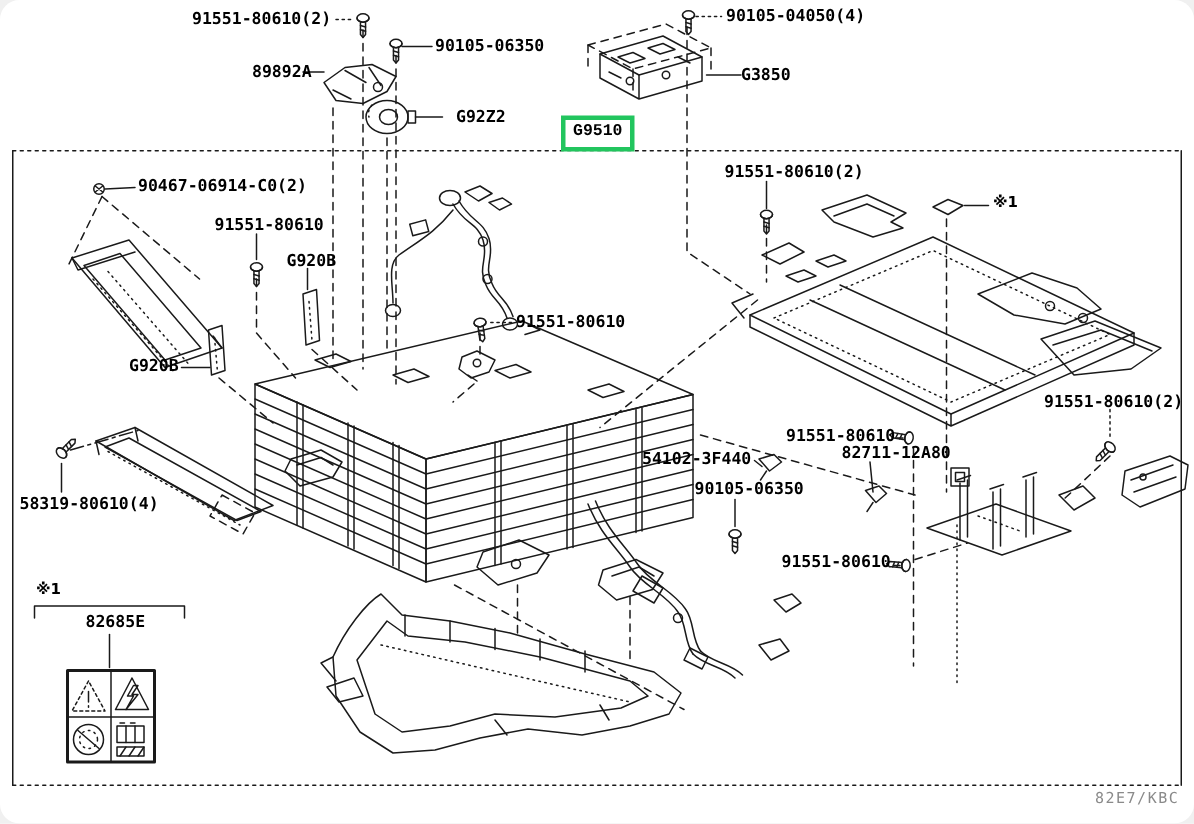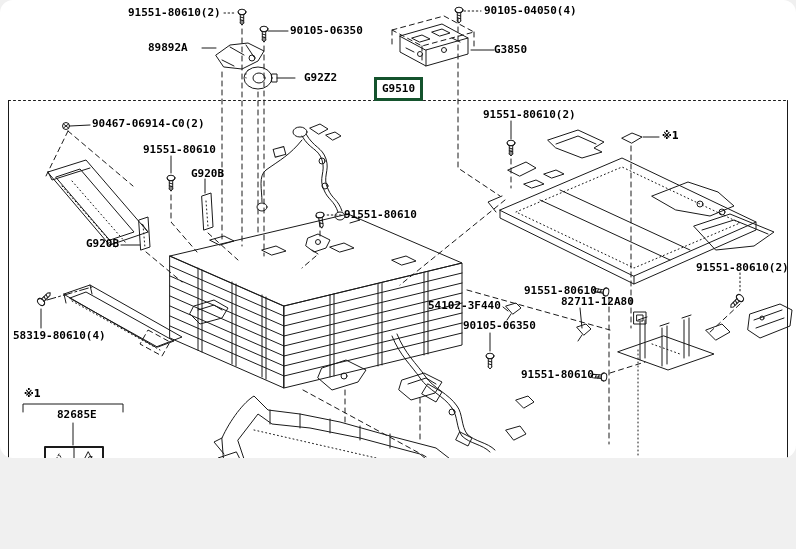--- a/index.html
+++ b/index.html
@@ -1,35 +1,35 @@
 <!DOCTYPE html>
 <html><head>
 <meta charset="utf-8">
 <style>
   html,body{margin:0;padding:0;background:#f0f0f0;}
   #stage{
-    position:relative;width:796px;height:458px;background:#ffffff;
+    position:relative;width:796px;height:549px;background:#ffffff;
     font-family:"DejaVu Sans Mono",monospace;overflow:hidden;border-radius:13px;
   }
   svg{position:absolute;left:0;top:0;}
   svg *{stroke:#1a1a1a;fill:none;stroke-width:1;stroke-linecap:round;stroke-linejoin:round;}
   .dash{stroke-dasharray:5 4;}
   .dot{stroke-dasharray:1.5 2.6;}
   .fdot{stroke-dasharray:1 3;}
   .bdot{stroke-dasharray:2 3;}
   .dashdot{stroke-dasharray:9 3 2 3;}
   .thick{stroke-width:2;}
   .lbl{
     position:absolute;font:bold 11px "DejaVu Sans Mono",monospace;
     color:#000;white-space:nowrap;letter-spacing:0px;line-height:1;
   }
   .ref{font:bold 10px "DejaVu Sans",sans-serif;}
   .boxed{
-    border:3px solid #14532d;background:#fff;
-    padding:3px 5px 4px 5px;font-size:11px;
+    border:3px solid #22c55e;background:#fff;
+    padding:3px 5px 4px 5px;font-size:11px;font-family:Liberation Mono, monospace;
   }
   .footer{
     position:absolute;font:10px "DejaVu Sans Mono",monospace;
     color:#8a8a8a;letter-spacing:1px;line-height:1;
   }
 </style>
 </head>
 <body>
 
 <div id="stage">
@@ -297,21 +297,21 @@
         <rect x="78" y="484" width="18" height="11"></rect>
         <path d="M84,484 L84,495 M90,484 L90,495 M80,482 h3 M87,482 h3"></path>
         <rect x="78" y="498" width="18" height="6"></rect>
         <path d="M80,504 l4,-6 M86,504 l4,-6 M92,504 l4,-6"></path>
       </g>
     </g>
   </svg>
 
   <div class="lbl" style="left:128px;top:7px">91551-80610(2)</div>
   <div class="lbl" style="left:290px;top:25px">90105-06350</div>
-  <div class="lbl" style="left:148px;top:42px">89892A</div>
+  <div class="lbl" style="left:168px;top:42px">89892A</div>
   <div class="lbl" style="left:304px;top:72px">G92Z2</div>
   <div class="lbl" style="left:484px;top:5px">90105-04050(4)</div>
   <div class="lbl" style="left:494px;top:44px">G3850</div>
 
   <div class="lbl boxed" style="left:374px;top:77px">G9510</div>
 
   <div class="lbl" style="left:92px;top:118px">90467-06914-C0(2)</div>
   <div class="lbl" style="left:143px;top:144px">91551-80610</div>
   <div class="lbl" style="left:191px;top:168px">G920B</div>
   <div class="lbl" style="left:86px;top:238px">G920B</div>

